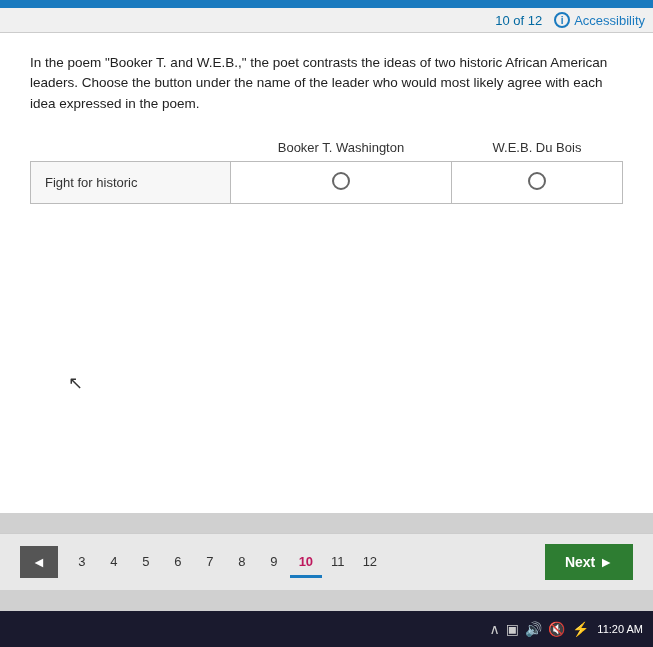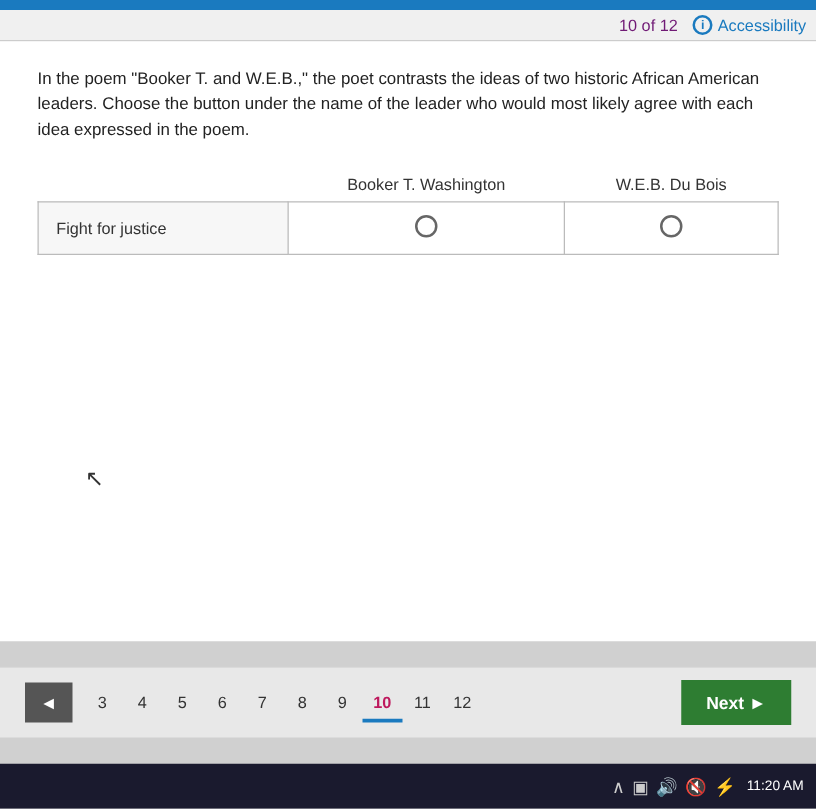--- a/index.html
+++ b/index.html
@@ -23,21 +23,21 @@
     
     .header {
       background: #f0f0f0;
       display: flex;
       justify-content: flex-end;
       align-items: center;
       padding: 4px 8px;
       border-bottom: 1px solid #ccc;
     }
     .page-indicator {
-      color: #701a75;
+      color: #0369a1;
       font-size: 13px;
       margin-right: 12px;
       margin-left: 20px;
     }
     .accessibility-btn {
       display: flex;
       align-items: center;
       gap: 4px;
       color: #1a7abf;
       font-size: 13px;
@@ -212,21 +212,21 @@
   <table class="question-table">
     <thead>
       <tr>
         <th class="row-label-header"></th>
         <th>Booker T. Washington</th>
         <th>W.E.B. Du Bois</th>
       </tr>
     </thead>
     <tbody id="table-body">
         <tr>
-          <td class="row-label">Fight for justice</td>
+          <td class="row-label">Fight for historic</td>
           <td><span class="radio-option"></span></td>
           <td><span class="radio-option"></span></td>
         </tr>
       </tbody>
   </table>
 </div>
 
 <div class="nav-bar">
   <button class="nav-back">◄</button>
   <div class="nav-numbers" id="nav-numbers">

